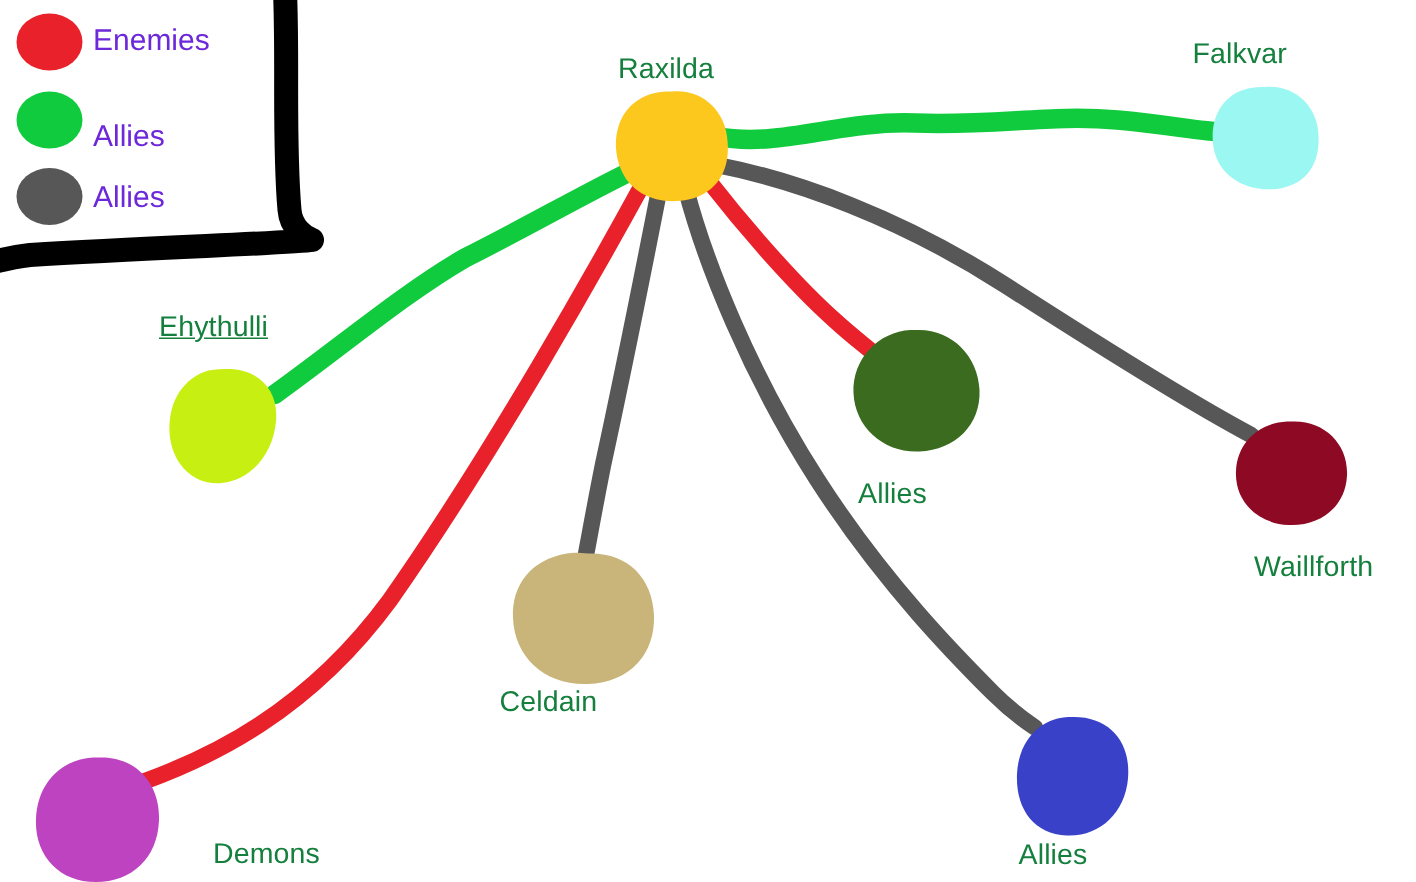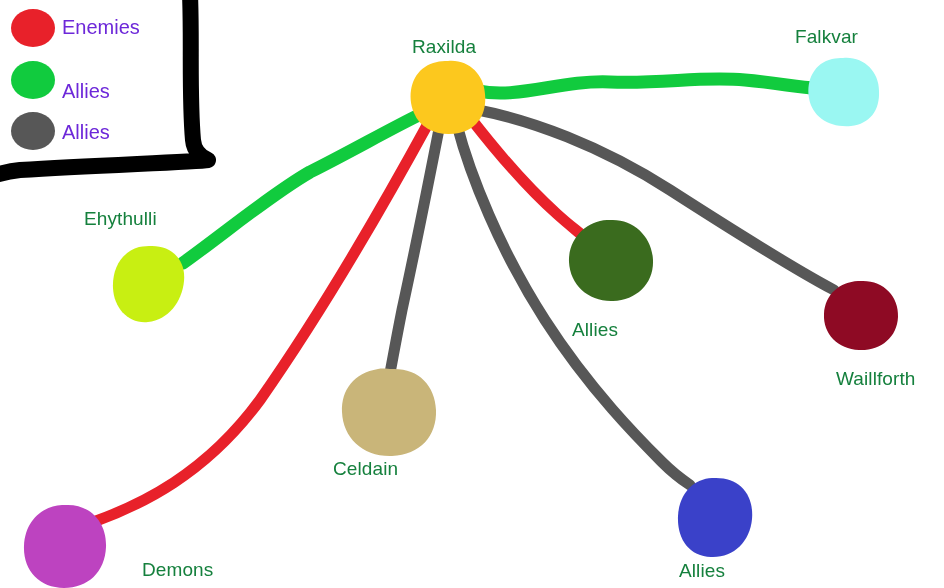--- a/index.html
+++ b/index.html
@@ -100,20 +100,20 @@
       <ellipse cx="33" cy="131" rx="22" ry="19" fill="#575757"></ellipse>
     </g>
   </svg>
 
   <div class="legend-label" style="left:62px; top:16px;">Enemies</div>
   <div class="legend-label" style="left:62px; top:80px;">Allies</div>
   <div class="legend-label" style="left:62px; top:121px;">Allies</div>
 
   <div class="node-label" style="left:412px; top:36px;">Raxilda</div>
   <div class="node-label" style="left:795px; top:26px;">Falkvar</div>
-  <div class="node-label" style="left:84px; top:208px;">Ehythulli</div>
+  <div class="node-label" style="left:106px; top:208px;text-decoration:underline;">Ehythulli</div>
   <div class="node-label" style="left:572px; top:319px;">Allies</div>
   <div class="node-label" style="left:836px; top:368px;">Waillforth</div>
   <div class="node-label" style="left:333px; top:458px;">Celdain</div>
   <div class="node-label" style="left:679px; top:560px;">Allies</div>
   <div class="node-label" style="left:110px; top:559px;margin-left:32px;">Demons</div>
 
 </div>
 
 </body></html>

